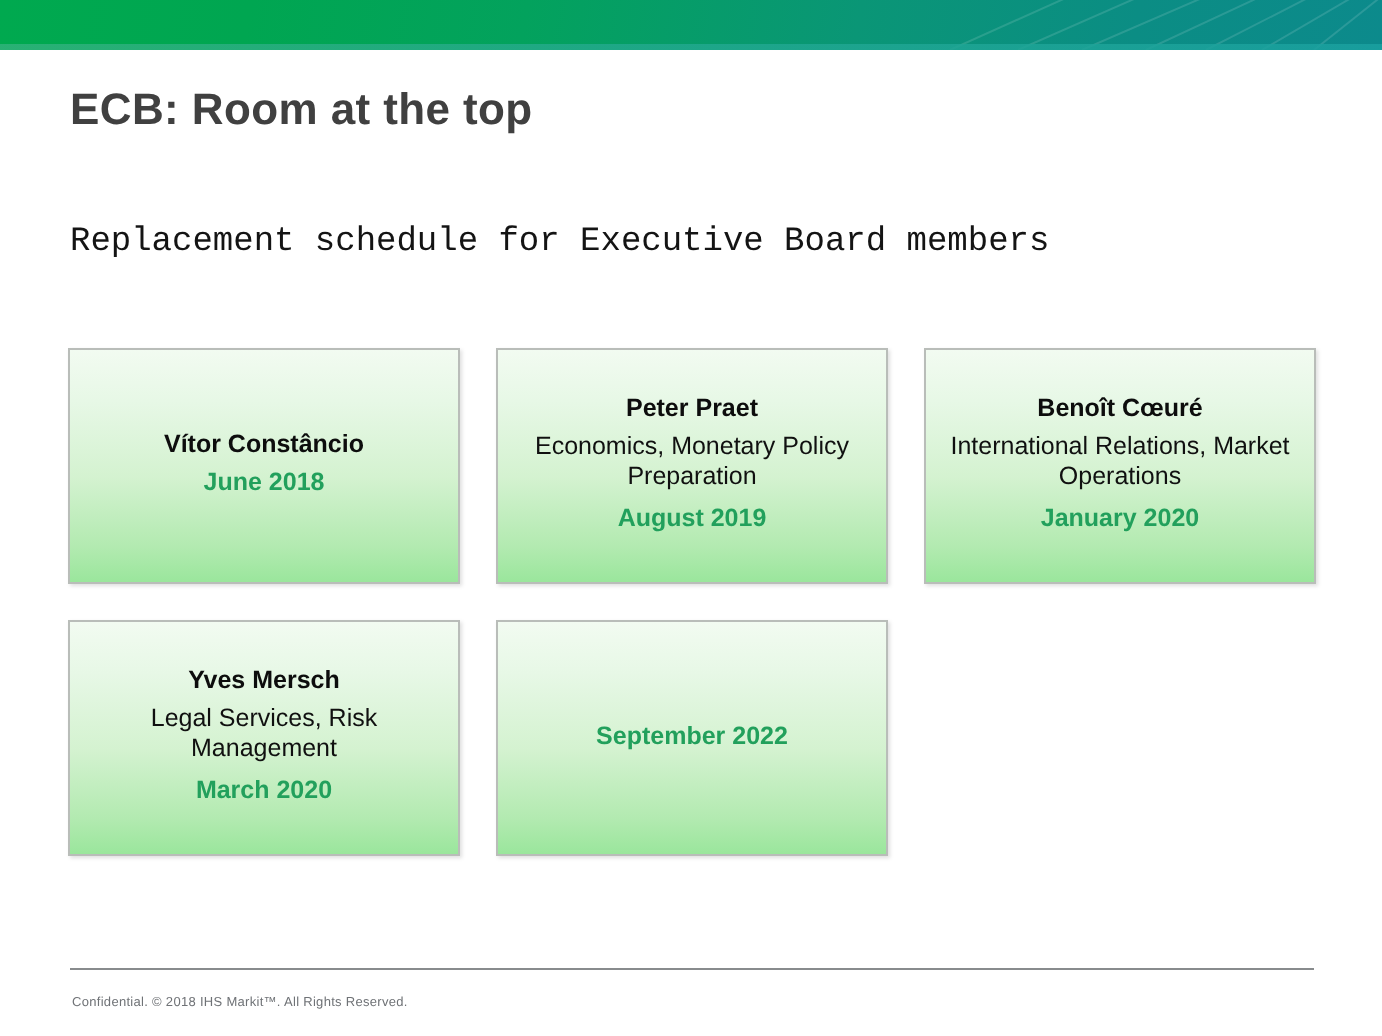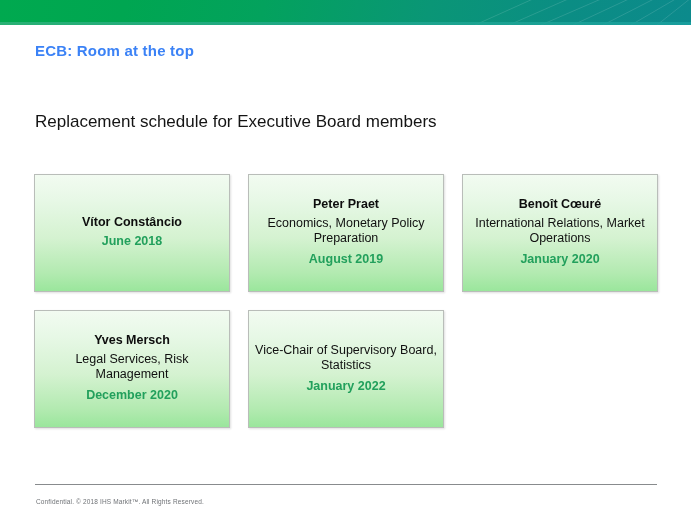--- a/index.html
+++ b/index.html
@@ -38,33 +38,34 @@
     width: 691px;
     height: 3px;
     background: linear-gradient(90deg, #30b27a 0%, #22a98c 45%, #1aa0a0 100%);
     opacity: .85;
   }
 
   
   #page-title {
     position: absolute;
     left: 35px; top: 42px;
-    font-size: 15px;
+    font-size: 22px;
     font-weight: bold;
-    color: #3b82f6;
+    color: #404040;
     letter-spacing: .2px;
     white-space: nowrap;
   }
   #page-subtitle {
     position: absolute;
     left: 35px; top: 112px;
     font-size: 17px;
     font-weight: normal;
     color: #141414;
     white-space: nowrap;
+    font-family: Liberation Mono, monospace;
   }
 
   
   #card-grid {
     position: absolute;
     left: 34px; top: 174px;
     width: 539px;
     display: grid;
     grid-template-columns: repeat(3, 196px);
     grid-template-rows: repeat(2, 118px);
@@ -162,24 +163,23 @@
 
   <div class="member-card">
     <div class="card-name">Benoît Cœuré</div>
     <div class="card-role">International Relations, Market Operations</div>
     <div class="card-date">January 2020</div>
   </div>
 
   <div class="member-card">
     <div class="card-name">Yves Mersch</div>
     <div class="card-role">Legal Services, Risk Management</div>
-    <div class="card-date">December 2020</div>
+    <div class="card-date">March 2020</div>
   </div>
 
   <div class="member-card">
-    <div class="card-role">Vice-Chair of Supervisory Board, Statistics</div>
-    <div class="card-date">January 2022</div>
+    <div class="card-date">September 2022</div>
   </div>
 
 </div>
 
 <div id="footer-rule"></div>
 <div id="footer-text">Confidential. © 2018 IHS Markit™. All Rights Reserved.</div>
 
 </body></html>

